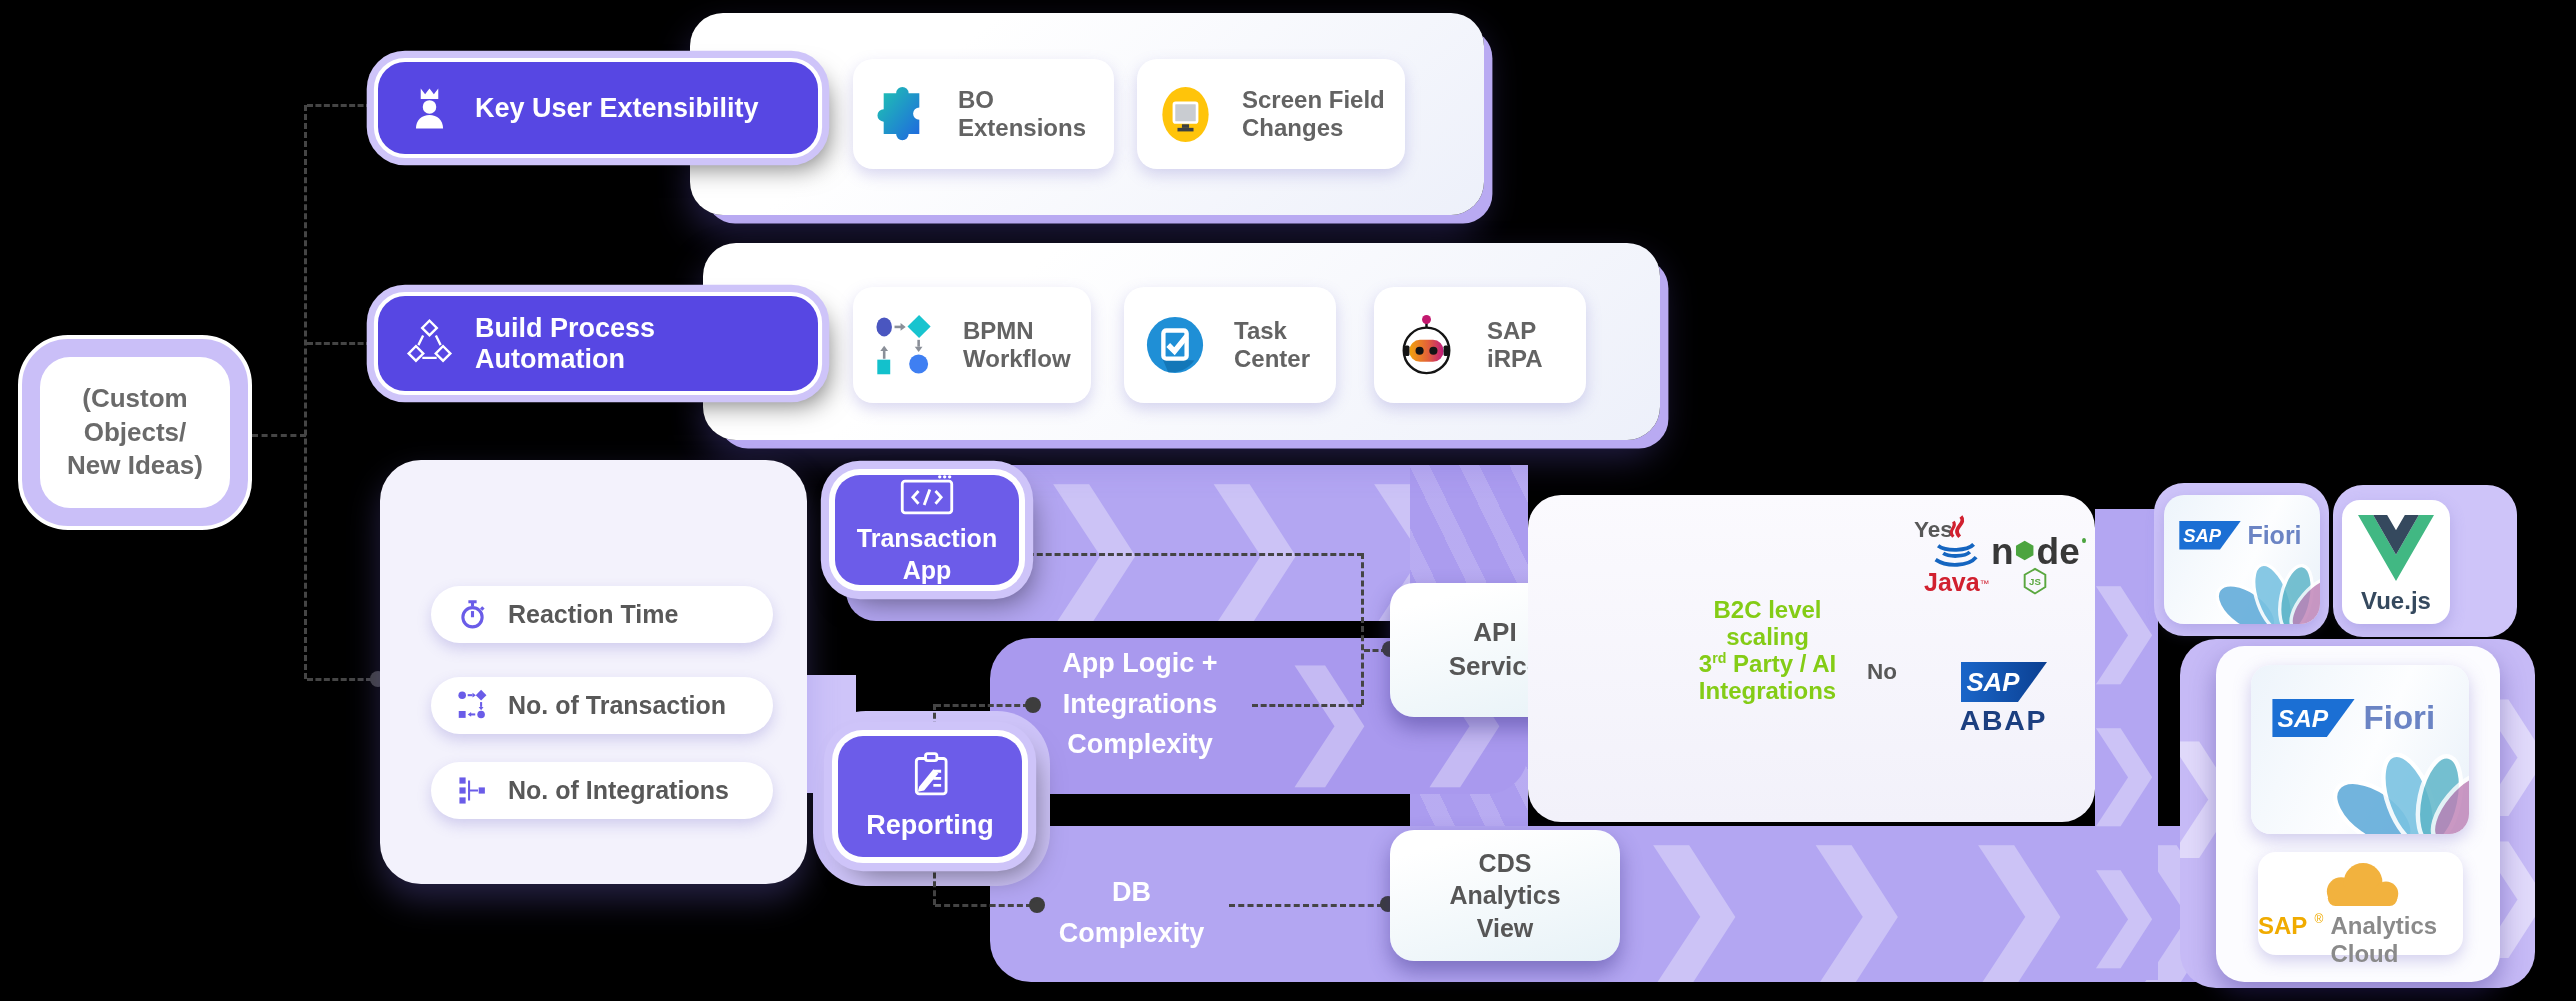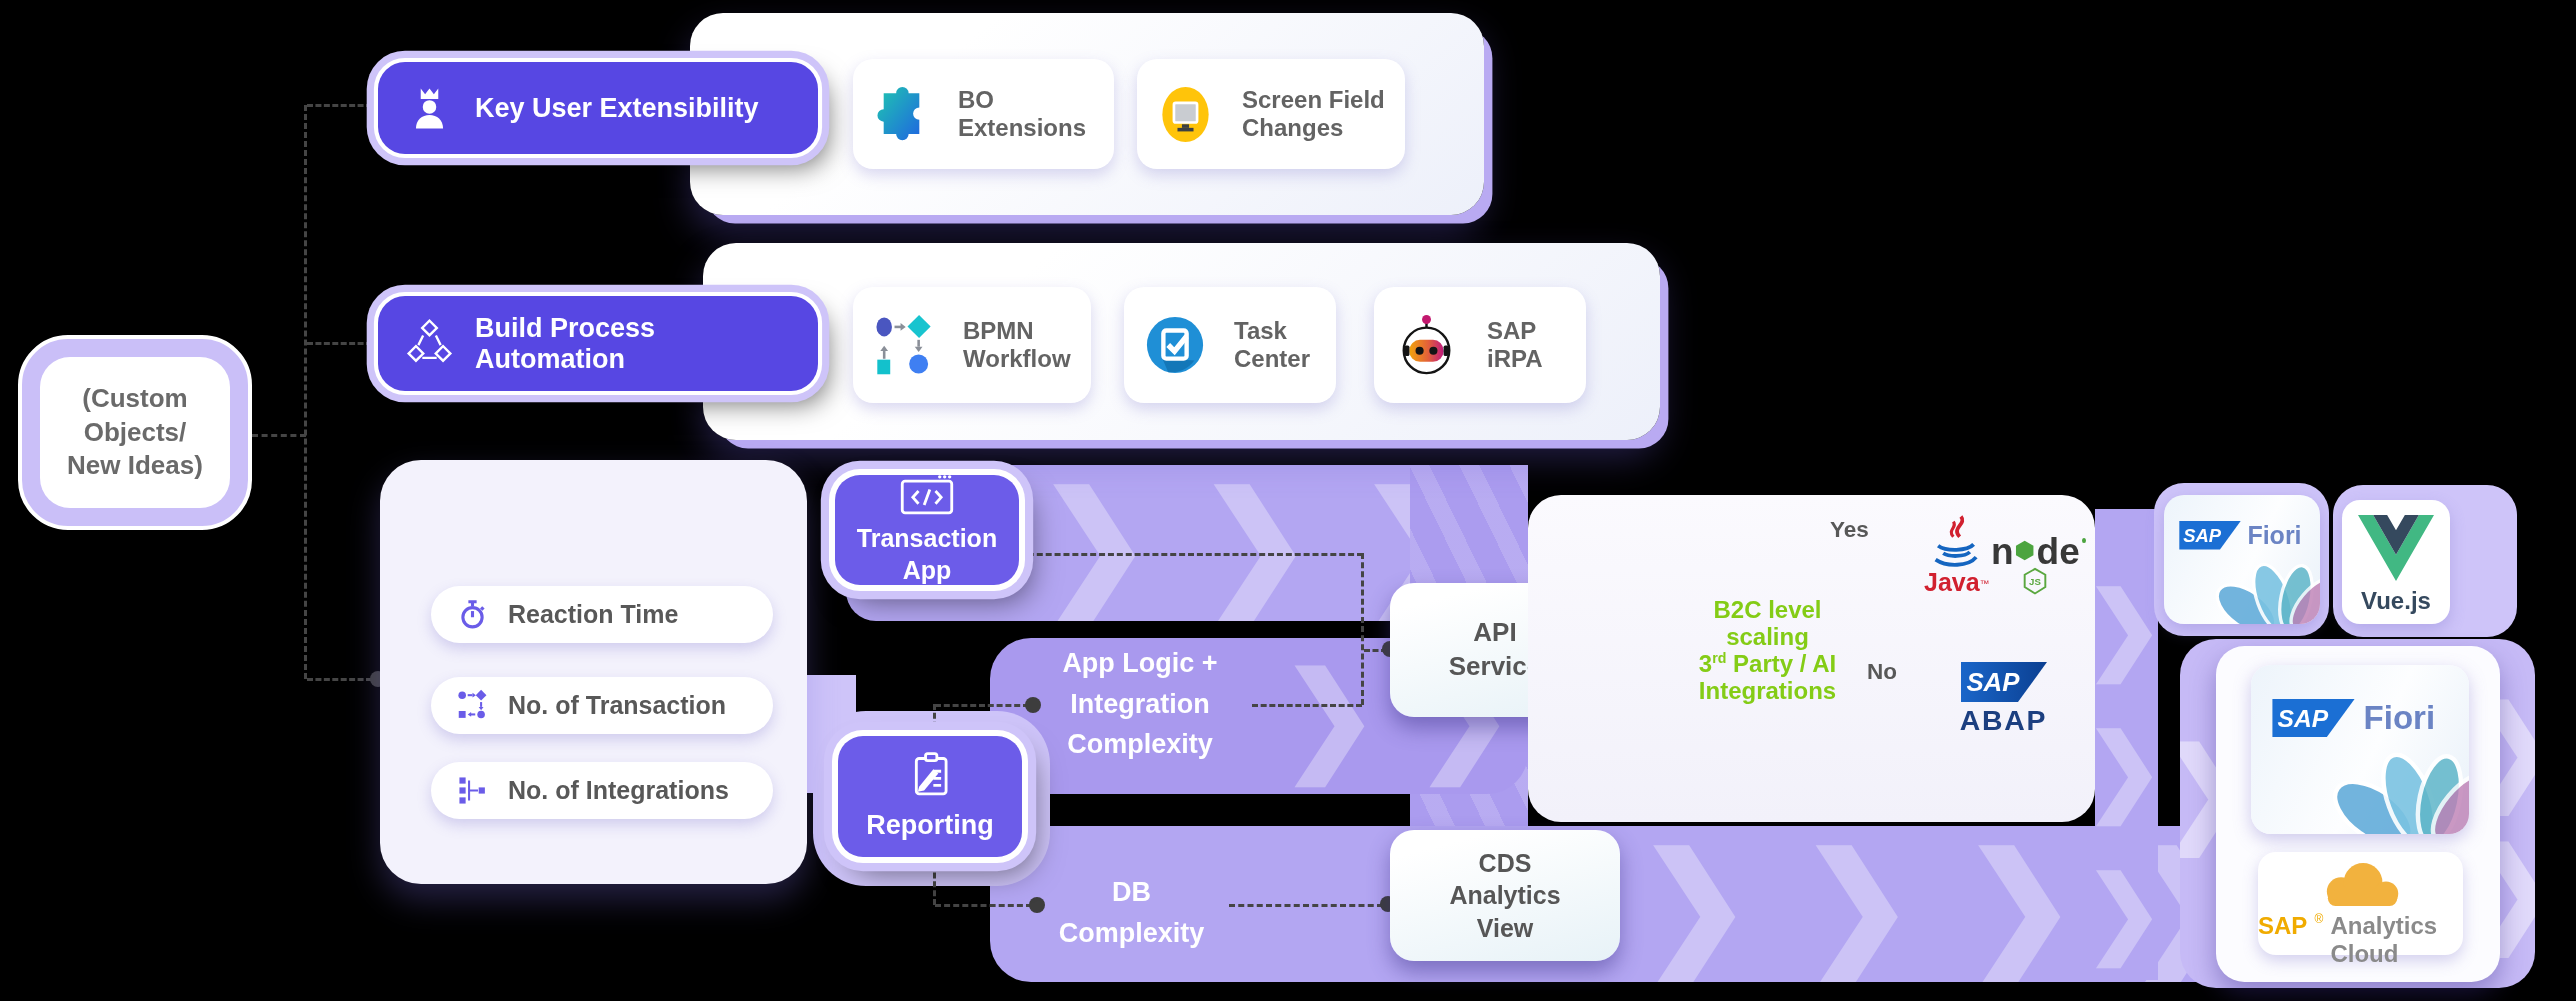--- a/index.html
+++ b/index.html
@@ -304,39 +304,39 @@
         <rect x="16" y="12" width="42" height="50" rx="4"></rect>
         <rect x="29" y="5" width="16" height="10" rx="3" fill="#6c5ce9"></rect>
         <path d="M40 30h11M40 40h11M40 50h11"></path>
         <path d="M20 52L40 27l7 6-20 24-9 2z" fill="#fff" stroke="none"></path>
       </svg>
     </span>
     <span>Reporting</span>
   </div>
 
   <div class="abs wlabel pre" style="left:1001px;top:643px;width:278px;">App Logic +
-Integration
+Integrations
 Complexity</div>
   <div class="abs wlabel pre" style="left:1001px;top:872px;width:261px;">DB
 Complexity</div>
 
   <div class="abs softbox pre" style="left:1390px;top:583px;width:210px;height:134px;">API
 Service</div>
   <div class="abs softbox pre" style="left:1390px;top:830px;width:230px;height:131px;font-size:25px;">CDS
 Analytics
 View</div>
 
   <div class="abs decision-panel" style="left:1528px;top:495px;width:567px;height:327px;"></div>
   <div class="abs glabel b2c" style="left:1670px;top:597px;width:195px;">
     <div>B2C level</div>
     <div>scaling</div>
     <div><span>3</span><sup>rd</sup><span> Party / AI</span></div>
     <div>Integrations</div>
   </div>
-  <div class="abs branch-label" style="left:1830px;top:517px;">Yes</div>
+  <div class="abs branch-label" style="left:1914px;top:517px;">Yes</div>
   <div class="abs branch-label" style="left:1867px;top:659px;">No</div>
 
   <div class="abs" style="left:1924px;top:514px;width:65px;height:86px;text-align:center;">
     <svg width="57" height="57" viewBox="0 0 90 90">
       <path d="M52 4c10 12-16 17-2 32" stroke="#d1202f" stroke-width="6" fill="none"></path>
       <path d="M40 12c7 9-10 13 0 24" stroke="#d1202f" stroke-width="5" fill="none"></path>
       <path d="M16 50c12 9 46 9 56-2M24 62c9 6 34 6 42-2M12 72c18 12 52 11 64-4" stroke="#1565c0" stroke-width="6" fill="none"></path>
     </svg>
     <div style="margin-top:-4.7px;"><span class="java-label">Java</span><sup style="color:#d1202f;font-size:9.5px;">™</sup></div>
   </div>

